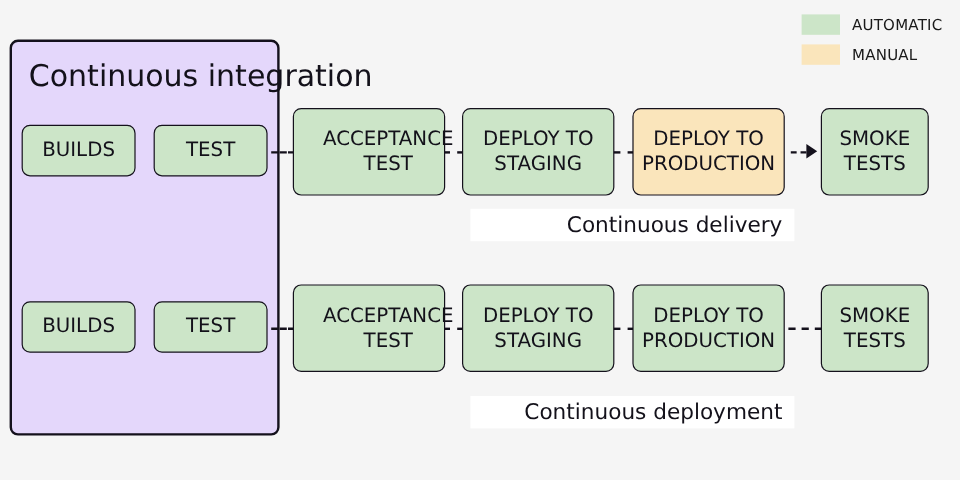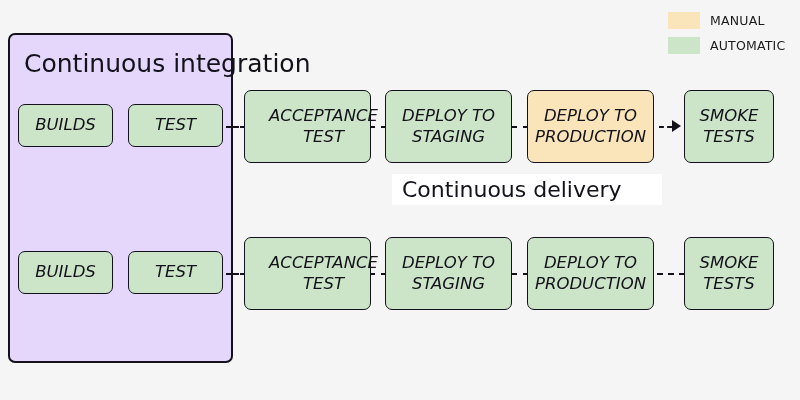--- a/index.html
+++ b/index.html
@@ -78,21 +78,21 @@
     align-items: center;
     justify-content: center;
     text-align: center;
     font-size: 16.5px;
     line-height: 1.26;
     color: #13111a;
     white-space: nowrap;
   }
   .node.auto { background: #cce5c8; }
   .node.manual { background: #fae5bb; }
-  .node .node-text { display: block; font-style: italic; }
+  .node .node-text { display: block; }
 
   
   .ci-builds-1 { left: 18px;  top: 104px; width: 95px;  height: 43px; }
   .ci-test-1   { left: 128px; top: 104px; width: 95px;  height: 43px; }
   .ci-builds-2 { left: 18px;  top: 251px; width: 95px;  height: 43px; }
   .ci-test-2   { left: 128px; top: 251px; width: 95px;  height: 43px; }
 
   
   .r1 { top: 90px; height: 73px; }
   .r1.n1 { left: 244px; width: 127px; }
@@ -121,42 +121,42 @@
     width: 0; height: 0;
     border-left: 9px solid #14111c;
     border-top: 6px solid transparent;
     border-bottom: 6px solid transparent;
   }
 
   
   .flow-label {
     position: absolute;
     background: #ffffff;
-    font-size: 22px;
+    font-size: 18px;
     color: #13111a;
-    text-align: left;
+    text-align: right;
     white-space: nowrap;
     padding: 3px 10px;
   }
   .flow-delivery   { left: 392px; top: 174px; width: 250px; }
   .flow-deployment { left: 392px; top: 330px; width: 250px; }
 </style>
 </head>
 <body>
 
 <div id="canvas">
 
   <div class="legend">
     <div class="legend-row">
+      <div class="legend-swatch" style="background:#cce5c8;"></div>
+      <div class="legend-label">AUTOMATIC</div>
+    </div>
+    <div class="legend-row">
       <div class="legend-swatch" style="background:#fae5bb;"></div>
       <div class="legend-label">MANUAL</div>
-    </div>
-    <div class="legend-row">
-      <div class="legend-swatch" style="background:#cce5c8;"></div>
-      <div class="legend-label">AUTOMATIC</div>
     </div>
   </div>
 
   <div class="ci-panel">
     <div class="ci-title">Continuous integration</div>
   </div>
 
   <div class="node auto ci-builds-1">
     <span class="node-text">BUILDS</span>
   </div>
@@ -226,14 +226,15 @@
       <span>PRODUCTION</span>
     </span>
   </div>
   <div class="node auto r2 n4">
     <span class="node-text">
       <span>SMOKE</span><br>
       <span>TESTS</span>
     </span>
   </div>
 
+  <div class="flow-label flow-deployment">Continuous deployment</div>
 
 </div>
 
 </body></html>

